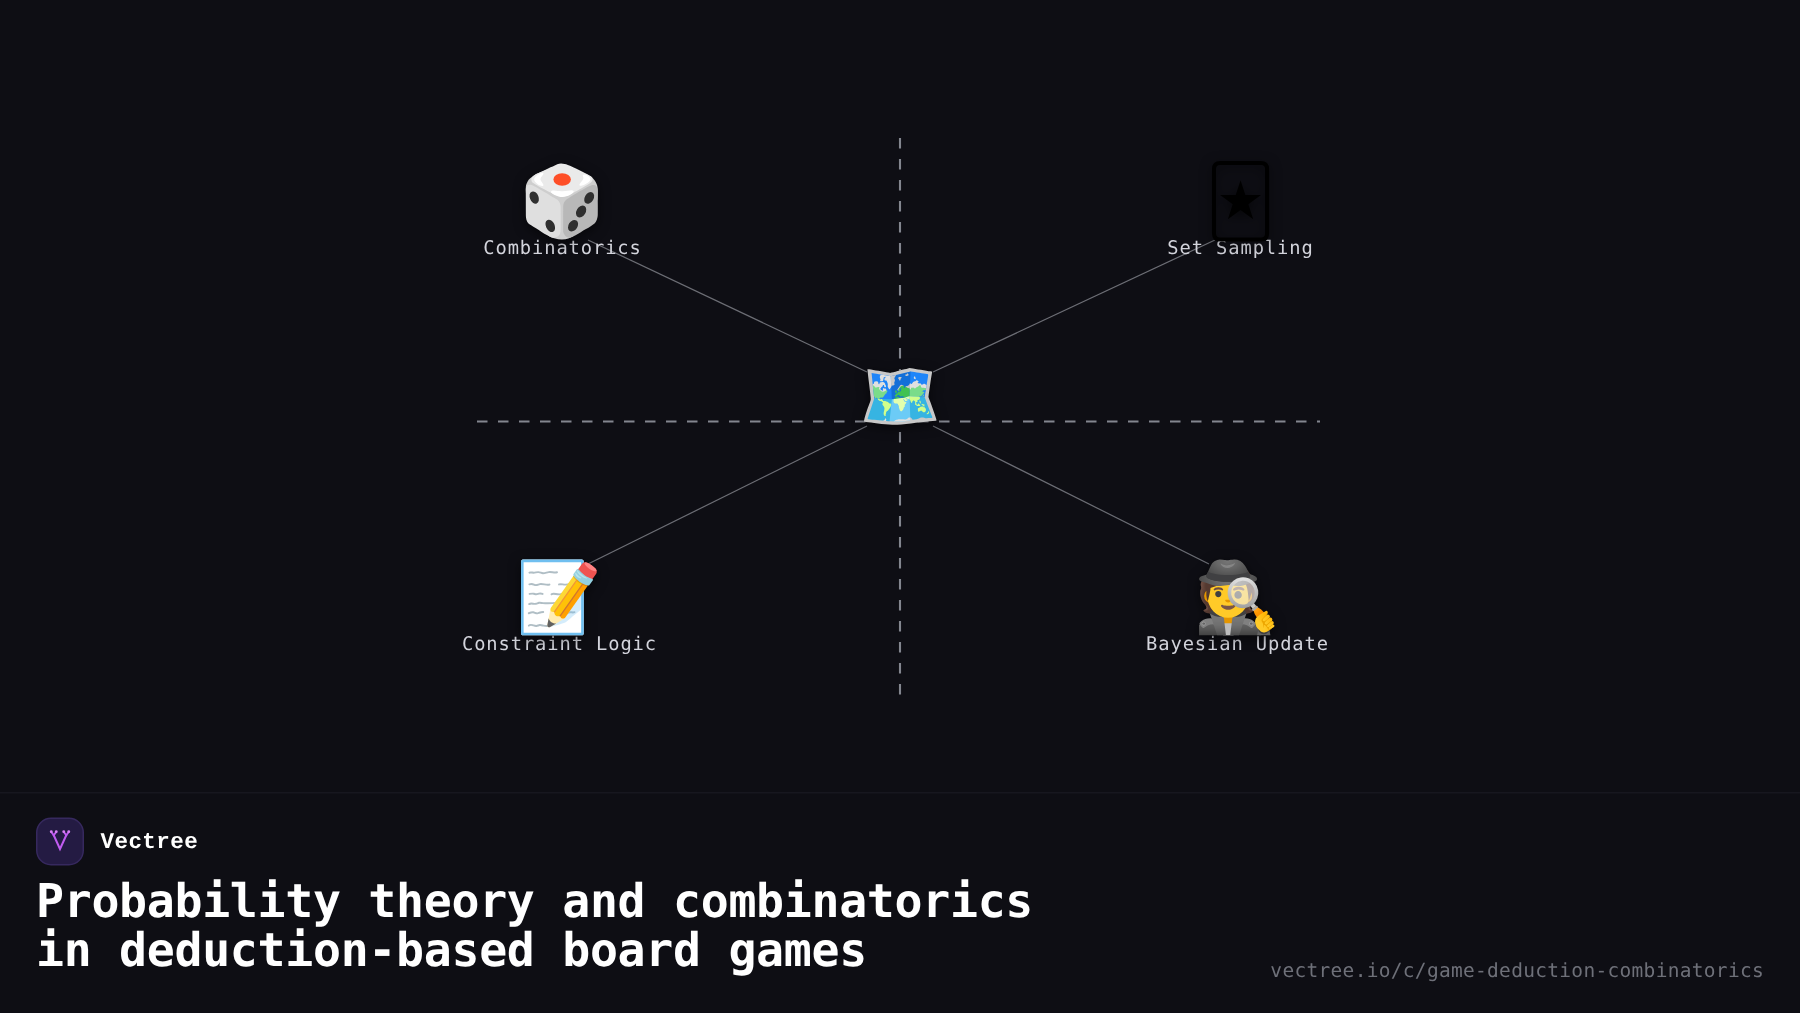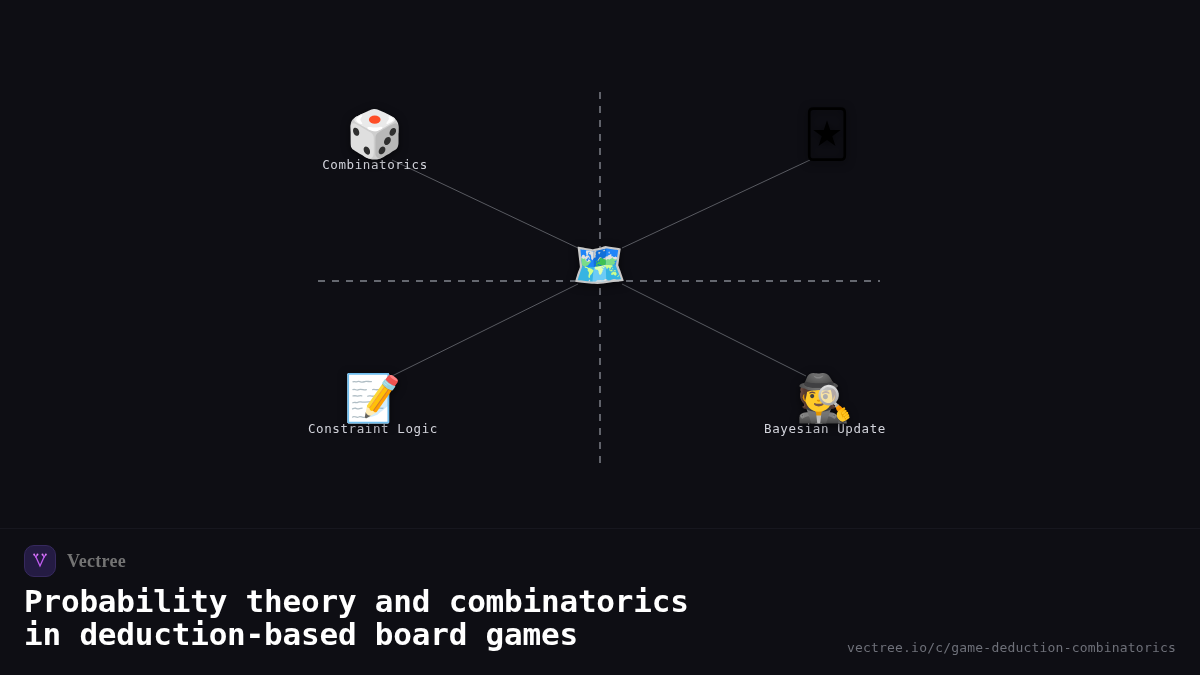--- a/index.html
+++ b/index.html
@@ -91,24 +91,24 @@
     height: 32px;
     border-radius: 10px;
     background: #241b43;
     border: 1px solid #36295e;
     display: flex;
     align-items: center;
     justify-content: center;
     box-sizing: border-box;
   }
   #brand-name {
-    font-family: Liberation Serif, serif;
-    font-size: 18px;
+    font-family: Liberation Mono, monospace;
+    font-size: 15px;
     font-weight: bold;
-    color: #737373;
+    color: #ffffff;
     letter-spacing: 0.3px;
   }
   #headline {
     position: absolute;
     left: 24px;
     top: 56px;
     width: 800px;
     font-family: "DejaVu Sans Mono", "Liberation Mono", monospace;
     font-size: 31px;
     font-weight: bold;
@@ -150,20 +150,21 @@
       <span class="glyph">🗺️</span>
     </div>
 
     <div class="node leaf" style="left:375px; top:111px;">
       <span class="glyph">🎲</span>
       <span class="label">Combinatorics</span>
     </div>
 
     <div class="node leaf" style="left:827px; top:111px;">
       <span class="glyph">🃏</span>
+      <span class="label">Set Sampling</span>
     </div>
 
     <div class="node leaf" style="left:373px; top:375px;">
       <span class="glyph">📝</span>
       <span class="label">Constraint Logic</span>
     </div>
 
     <div class="node leaf" style="left:825px; top:375px;">
       <span class="glyph">🕵️</span>
       <span class="label">Bayesian Update</span>

